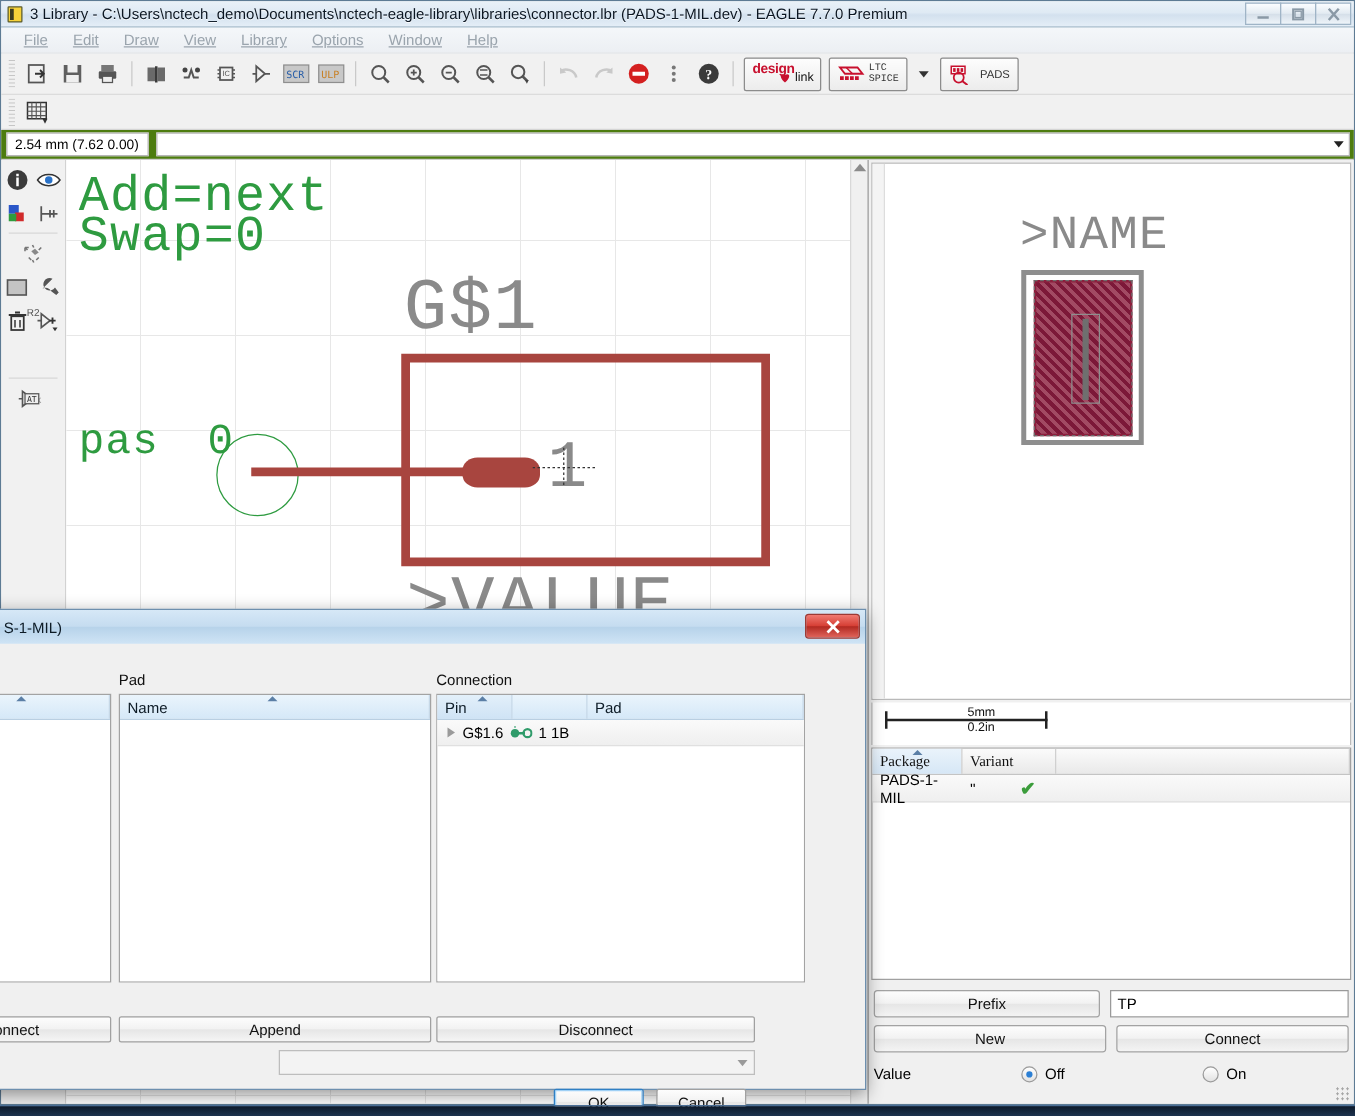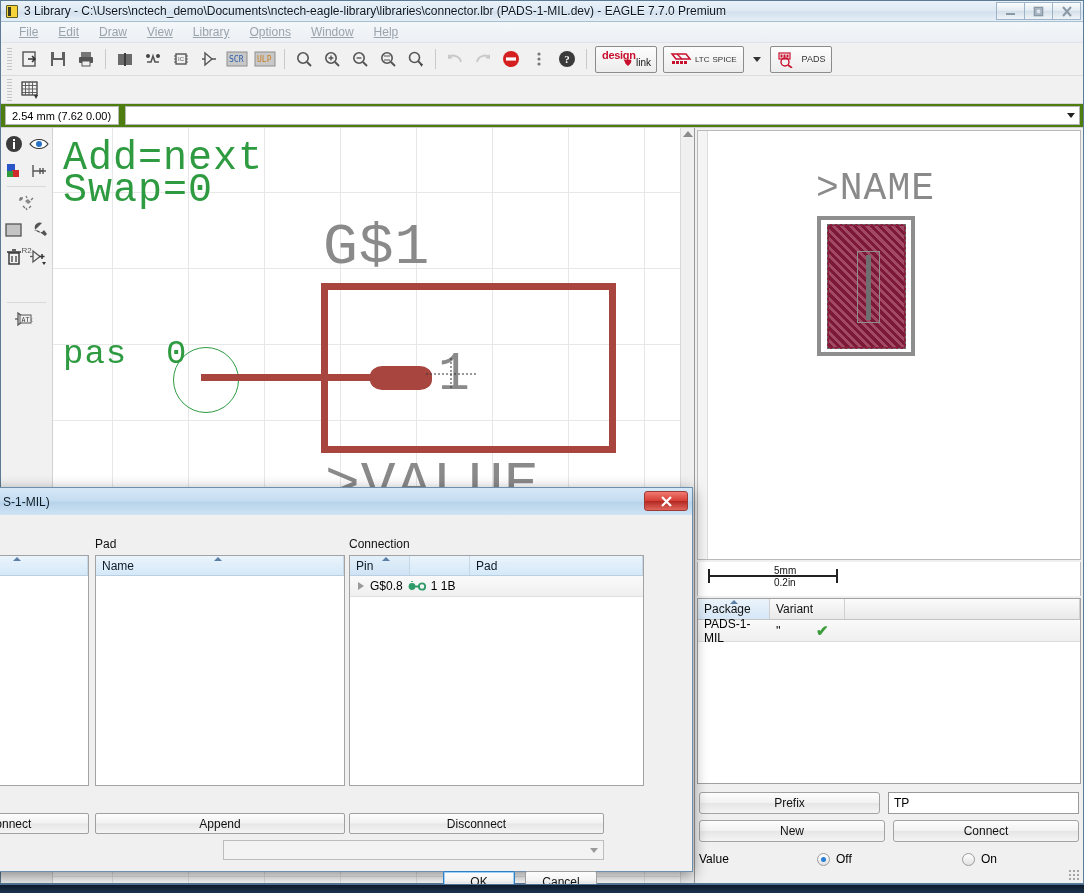--- a/index.html
+++ b/index.html
@@ -233,20 +233,21 @@
     margin:0 2px;
   }
   .sb-line{position:absolute;background:#222;}
   .sb-txt{position:absolute;font-size:10px;color:#111;padding-left:20px;}
 
   
   #pkg-table{flex:0 0 186px;margin:2px;background:#fff;border:1px solid #a0a0a0;}
   .tbl-head{
     display:flex;height:21px;background:linear-gradient(to bottom,#fbfbfb,#e9e9e9);
     border-bottom:1px solid #c4c4c4;
+    font-family:Liberation Serif, serif;
   }
   .tbl-th{
     display:flex;align-items:center;padding:0 6px;font-size:12px;color:#111;
     border-right:1px solid #d0d0d0;position:relative;
   }
   .tbl-th.sorted{background:linear-gradient(to bottom,#eaf3fb,#d6e7f6);}
   .sort-mark{
     position:absolute;left:50%;top:1px;margin-left:-4px;
     width:0;height:0;border-left:4px solid transparent;border-right:4px solid transparent;
     border-bottom:4px solid #5b7fa6;
@@ -556,21 +557,21 @@
 
     <div class="tb-wide">
       <svg width="22" height="17" viewBox="0 0 22 17">
           <path d="M2 3 h14 l4 5 h-14 z" fill="none" stroke="#c8102e" stroke-width="1.5"></path>
           <path d="M7 3 l5 5" stroke="#c8102e" stroke-width="1.2"></path>
           <rect x="2" y="10" width="3" height="3" fill="#c8102e"></rect>
           <rect x="6" y="10" width="3" height="3" fill="#c8102e"></rect>
           <rect x="10" y="10" width="3" height="3" fill="#c8102e"></rect>
           <rect x="14" y="10" width="3" height="3" fill="#c8102e"></rect>
         </svg>
-      <div style="display:flex;flex-direction:row;">
+      <div style="display:flex;flex-direction:column;font-family:Liberation Mono, monospace;">
         <span class="tb-label">LTC</span>
         <span class="tb-label">SPICE</span>
       </div>
     </div>
 
     <div class="caret-dn"></div>
 
     <div class="tb-wide">
       <svg width="22" height="17" viewBox="0 0 22 17">
           <rect x="2" y="2" width="11" height="6" fill="none" stroke="#c8102e" stroke-width="1.2"></rect>
@@ -837,21 +838,21 @@
             <span>Pin</span>
           </div>
           <div class="lb-th" style="width:60px;"></div>
           <div class="lb-th" style="flex:1;">
             <span>Pad</span>
           </div>
         </div>
         <div class="lb-body">
           <div class="lb-row">
             <span class="tri"></span>
-            <span>G$0.8</span>
+            <span>G$1.6</span>
             <span class="conn-icon">
               <svg width="18" height="11" viewBox="0 0 18 11">
                 <circle cx="4" cy="5.5" r="3.4" fill="#2f9b6a"></circle>
                 <path d="M7 5.5 h5" stroke="#2f9b6a" stroke-width="2"></path>
                 <circle cx="14" cy="5.5" r="3.2" fill="none" stroke="#2f9b6a" stroke-width="1.8"></circle>
                 <path d="M4 1 v-1" stroke="#2f9b6a" stroke-width="1.6"></path>
               </svg>
             </span>
             <span>1 1B</span>
           </div>

